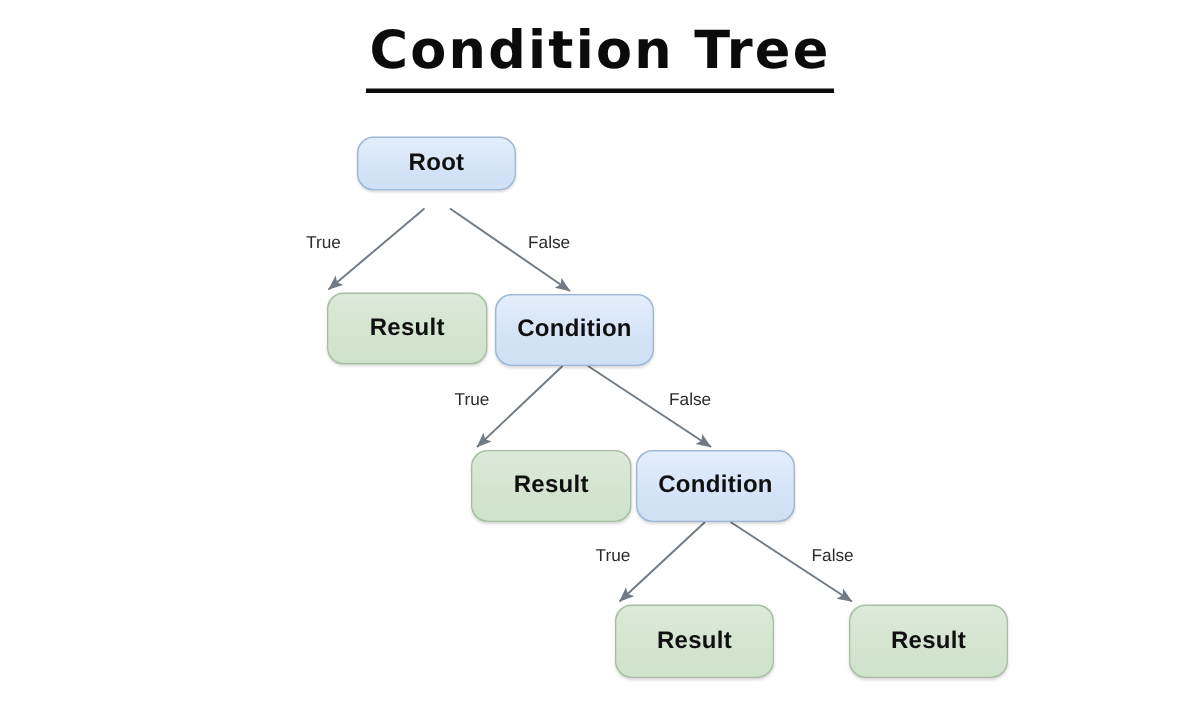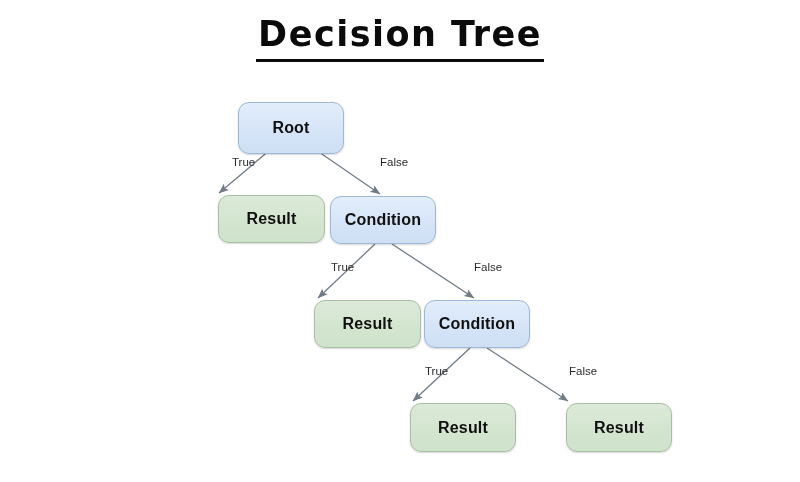--- a/index.html
+++ b/index.html
@@ -82,50 +82,49 @@
 
   
   .edge-label {
     position: absolute;
     font-family: "Liberation Sans", sans-serif;
     font-size: 11.5px;
     font-weight: normal;
     color: #2b2b2b;
     white-space: nowrap;
     line-height: 14px;
-    margin-left: 28px;
   }
 </style>
 </head>
 <body>
 
 <div id="canvas">
 
   <div id="diagram-title">
-    <span class="title-text">Decision Tree</span>
+    <span class="title-text">Condition Tree</span>
   </div>
 
   <svg id="edge-layer" viewBox="0 0 800 482" width="800" height="482" xmlns="http://www.w3.org/2000/svg">
     <defs>
       <marker id="arrowhead" markerWidth="9" markerHeight="9" refX="7.4" refY="3.1" orient="auto" markerUnits="strokeWidth">
         <path d="M0,0 L7.6,3.1 L0,6.2 L1.6,3.1 Z" fill="#707b85"></path>
       </marker>
     </defs>
     <g id="edge-lines">
         <line x1="283" y1="139" x2="219" y2="193" stroke="#707b85" stroke-width="1.3" marker-end="url(#arrowhead)"></line>
         <line x1="300" y1="139" x2="380" y2="194" stroke="#707b85" stroke-width="1.3" marker-end="url(#arrowhead)"></line>
         <line x1="375" y1="244" x2="318" y2="298" stroke="#707b85" stroke-width="1.3" marker-end="url(#arrowhead)"></line>
         <line x1="392" y1="244" x2="474" y2="298" stroke="#707b85" stroke-width="1.3" marker-end="url(#arrowhead)"></line>
         <line x1="470" y1="348" x2="413" y2="401" stroke="#707b85" stroke-width="1.3" marker-end="url(#arrowhead)"></line>
         <line x1="487" y1="348" x2="568" y2="401" stroke="#707b85" stroke-width="1.3" marker-end="url(#arrowhead)"></line>
       </g>
   </svg>
 
   <div id="nodes-layer">
-      <div class="node decision" style="left: 238px; top: 102px; width: 106px; height: 52px;">
+      <div class="node decision" style="left: 238px; top: 91px; width: 106px; height: 36px;">
         <span>Root</span>
       </div>
       <div class="node leaf" style="left: 173px; top: 195px; width: 107px; height: 48px;">
         <span>Result</span>
       </div>
       <div class="node decision" style="left: 330px; top: 196px; width: 106px; height: 48px;">
         <span>Condition</span>
       </div>
       <div class="node leaf" style="left: 269px; top: 300px; width: 107px; height: 48px;">
         <span>Result</span>

